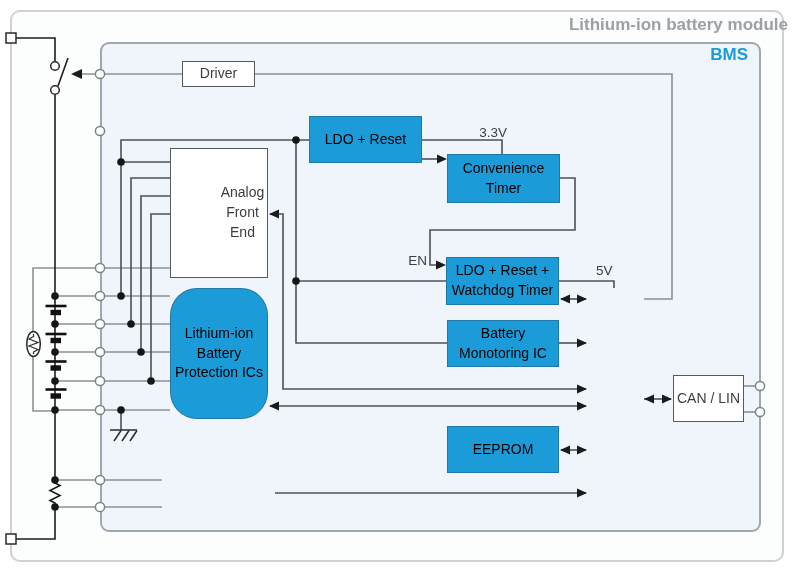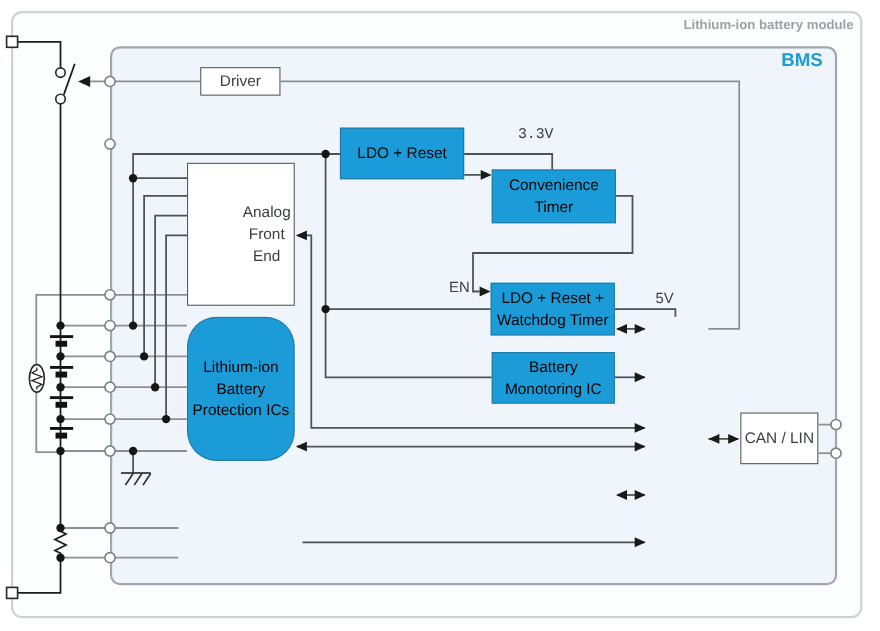--- a/index.html
+++ b/index.html
@@ -8,35 +8,35 @@
   .outer-box{position:absolute;left:10px;top:10px;width:774px;height:552px;
              background:#fcfdfd;border:2px solid #cdd2d5;border-radius:10px;box-sizing:border-box;z-index:0;}
   .bms-box{position:absolute;left:100px;top:42px;width:661px;height:490px;
            background:#eff5fa;border:2px solid #9fa8ae;border-radius:9px;box-sizing:border-box;z-index:0;}
   #wires{position:absolute;left:0;top:0;z-index:1;}
   .blk{position:absolute;display:flex;align-items:center;justify-content:center;text-align:center;
        box-sizing:border-box;z-index:2;font-size:14px;line-height:1.42;}
   .white-blk{background:#fff;border:1.5px solid #565b60;color:#3a3e42;}
   .blue-blk{background:#1b9cd8;border:1px solid rgba(35,85,115,.5);color:#000000;}
   .net-label{position:absolute;z-index:2;font-size:13.5px;color:#3c4043;}
-  .page-title{position:absolute;top:15px;right:24px;z-index:2;font-size:12px;font-weight:bold;color:#9ba1a6;}
+  .page-title{position:absolute;top:15px;right:12px;z-index:2;font-size:17px;font-weight:bold;color:#9ba1a6;}
   .bms-title{position:absolute;top:45px;right:52px;z-index:2;font-size:17px;font-weight:bold;color:#1b9cd8;}
   
   #driver{left:182px;top:61px;width:73px;height:26px;}
   #afe{left:170px;top:148px;width:98px;height:130px;padding-left:47px;}
   #ldo-reset{left:309px;top:116px;width:113px;height:47px;}
   #conv-timer{left:447px;top:154px;width:113px;height:49px;}
   #ldo-wdt{left:446px;top:257px;width:113px;height:48px;}
   #batt-mon{left:447px;top:320px;width:112px;height:47px;}
   #protection{left:170px;top:288px;width:98px;height:131px;border-radius:27px;}
   #eeprom{left:447px;top:426px;width:112px;height:47px;}
   #opamp{left:162px;top:469px;width:113px;height:48px;}
   #mcu{left:588px;top:288px;width:55px;height:218px;font-size:15px;}
   #canlin{left:673px;top:375px;width:71px;height:47px;}
-  #lbl-33v{left:467px;top:115px;width:40px;text-align:center;font-family:Liberation Mono, monospace;}
+  #lbl-33v{left:467px;top:125px;width:40px;text-align:right;}
   #lbl-en{left:397px;top:253px;width:30px;text-align:right;}
   #lbl-5v{left:596px;top:263px;width:30px;}
 </style>
 </head>
 <body>
 
 <div id="stage">
 
   <div class="outer-box"></div>
   <div class="bms-box"></div>
@@ -214,20 +214,23 @@
   </div>
 
   <div id="protection" class="blk blue-blk">
     <span>
       <span>Lithium-ion</span><br>
       <span>Battery</span><br>
       <span>Protection ICs</span>
     </span>
   </div>
 
+  <div id="eeprom" class="blk blue-blk">
+    <span>EEPROM</span>
+  </div>
 
 
 
   <div id="canlin" class="blk white-blk">
     <span>CAN / LIN</span>
   </div>
 
   <div id="lbl-33v" class="net-label">3.3V</div>
   <div id="lbl-en" class="net-label">EN</div>
   <div id="lbl-5v" class="net-label">5V</div>

